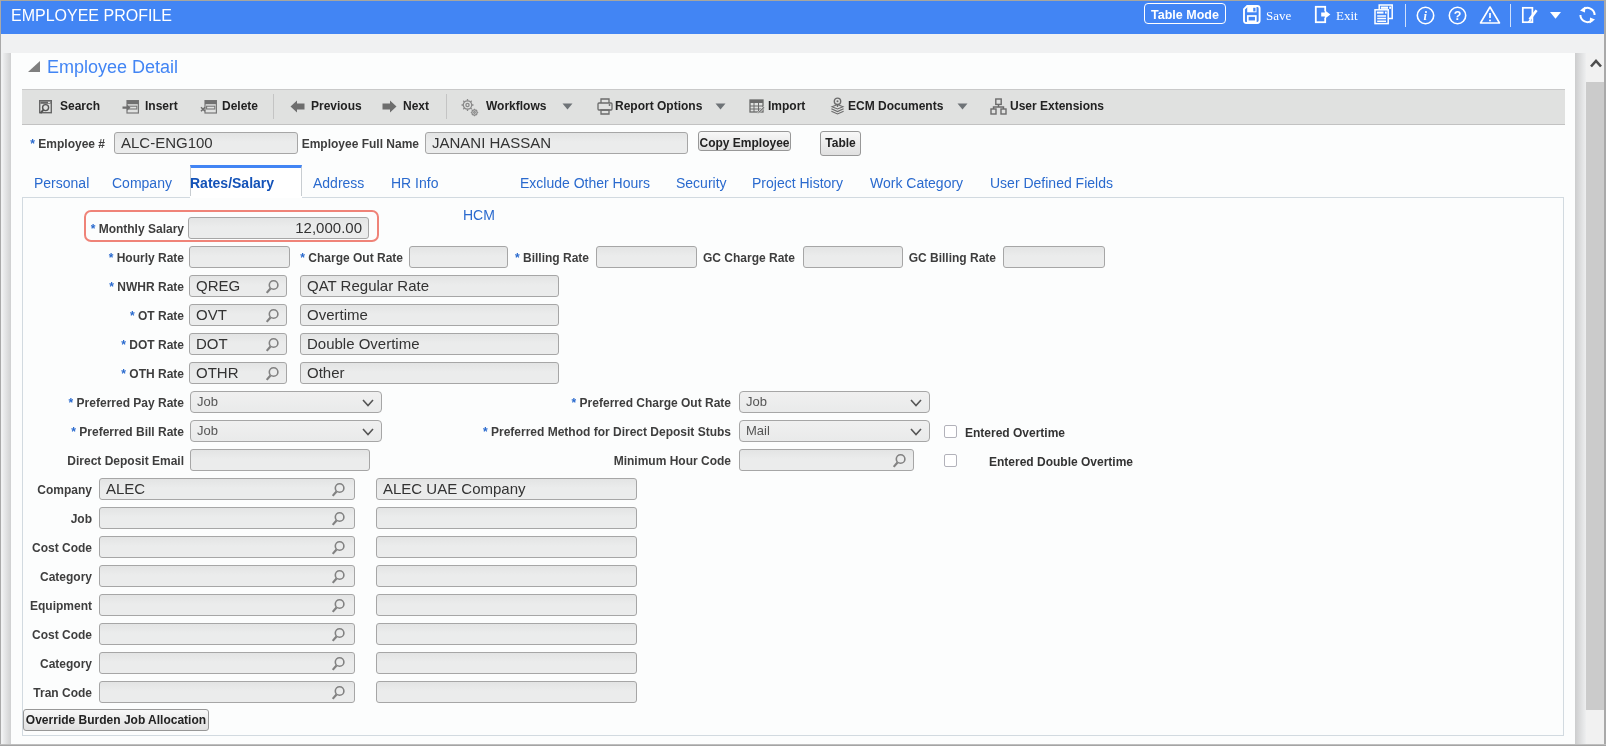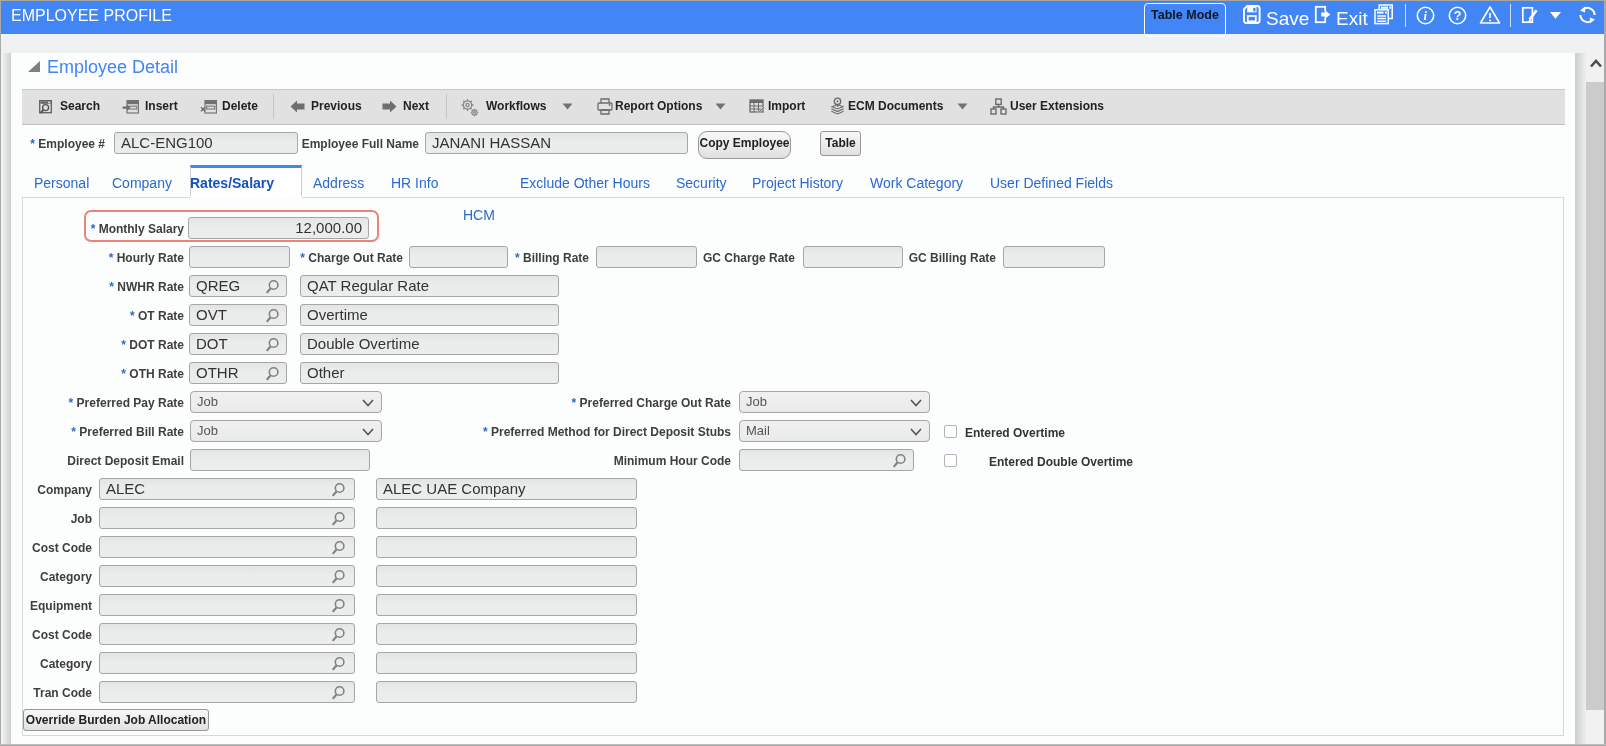--- a/index.html
+++ b/index.html
@@ -6,24 +6,24 @@
 html,body { width:1606px; height:746px; overflow:hidden; }
 body { font-family:"Liberation Sans", sans-serif; background:#f0f1f2; position:relative; }
 .abs { position:absolute; }
 
 #hdr { position:absolute; left:0; top:1px; width:1606px; height:33px; background:#4285f4; }
 #topline { position:absolute; left:0; top:0; width:1606px; height:1px; background:#a8a69e; }
 #leftline { position:absolute; left:0; top:0; width:1px; height:746px; background:#a9a9a9; z-index:9; }
 #rightline { position:absolute; left:1604px; top:0; width:2px; height:746px; background:#a9a9a9; z-index:9; }
 #botline { position:absolute; left:0; top:744px; width:1606px; height:2px; background:linear-gradient(#cccccc,#979797); z-index:9; }
 #hdrTitle { position:absolute; left:11px; top:6px; color:#fff; font-size:16px; }
-.hbtn { position:absolute; top:2px; height:34px; border:1px solid #fff; border-radius:4px;
-        color:#0f172a; font-weight:bold; font-size:12.5px; text-align:center; }
+.hbtn { position:absolute; top:2px; height:21px; border:1px solid #fff; border-radius:4px;
+        color:#ffffff; font-weight:bold; font-size:12.5px; text-align:center; }
 .hsep { position:absolute; top:3px; width:1px; height:23px; background:rgba(255,255,255,0.75); }
-.htxt { position:absolute; color:#fff; font-size:19px; top:7px; }
+.htxt { position:absolute; color:#fff; font-size:13px; top:7px;font-family:Liberation Serif, serif; }
 
 #panel { position:absolute; left:11px; top:53px; width:1564px; height:693px; background:#fcfdfd; }
 #shL { position:absolute; left:3px; top:53px; width:8px; height:693px;
       background:linear-gradient(to right, rgba(60,60,60,0.02), rgba(60,60,60,0.18)); }
 #shR { position:absolute; left:1575px; top:53px; width:11px; height:693px;
       background:linear-gradient(to right, rgba(60,60,60,0.20), rgba(60,60,60,0.01)); }
 #heading { position:absolute; left:47px; top:57px; font-size:18px; color:#4285f4; }
 #tri { position:absolute; left:28px; top:61px; width:0; height:0;
        border-left:12px solid transparent; border-bottom:11px solid #7f7f7f; }
 
@@ -221,21 +221,21 @@
       <path d="M8.5 6.5 V9 M3.5 11 V9 H13.5 V11"></path>
     </g>
   </svg>
   <div class="titem" style="left:988px;">User Extensions</div>
 </div>
 
 <div class="lbl" style="right:1501px; top:137px;"><span class="ast">* </span>Employee #</div>
 <div class="fld" style="left:114px; top:132px; width:184px;">ALC-ENG100</div>
 <div class="lbl" style="right:1187px; top:137px;">Employee Full Name</div>
 <div class="fld" style="left:425px; top:132px; width:263px;">JANANI HASSAN</div>
-<div class="btn" style="left:698px; top:131px; width:93px; height:28px; line-height:23px;border-radius:9px;">Copy Employee</div>
+<div class="btn" style="left:698px; top:131px; width:93px; height:20px; line-height:23px;">Copy Employee</div>
 <div class="btn" style="left:820px; top:131px; width:41px; height:25px; line-height:23px;">Table</div>
 
 <div class="tab" style="left:34px;">Personal</div>
 <div class="tab" style="left:112px;">Company</div>
 <div id="atab"></div>
 <div id="fs"></div>
 <div id="fsgap"></div>
 <div id="atabtxt">Rates/Salary</div>
 <div class="tab" style="left:313px;">Address</div>
 <div class="tab" style="left:391px;">HR Info</div>

